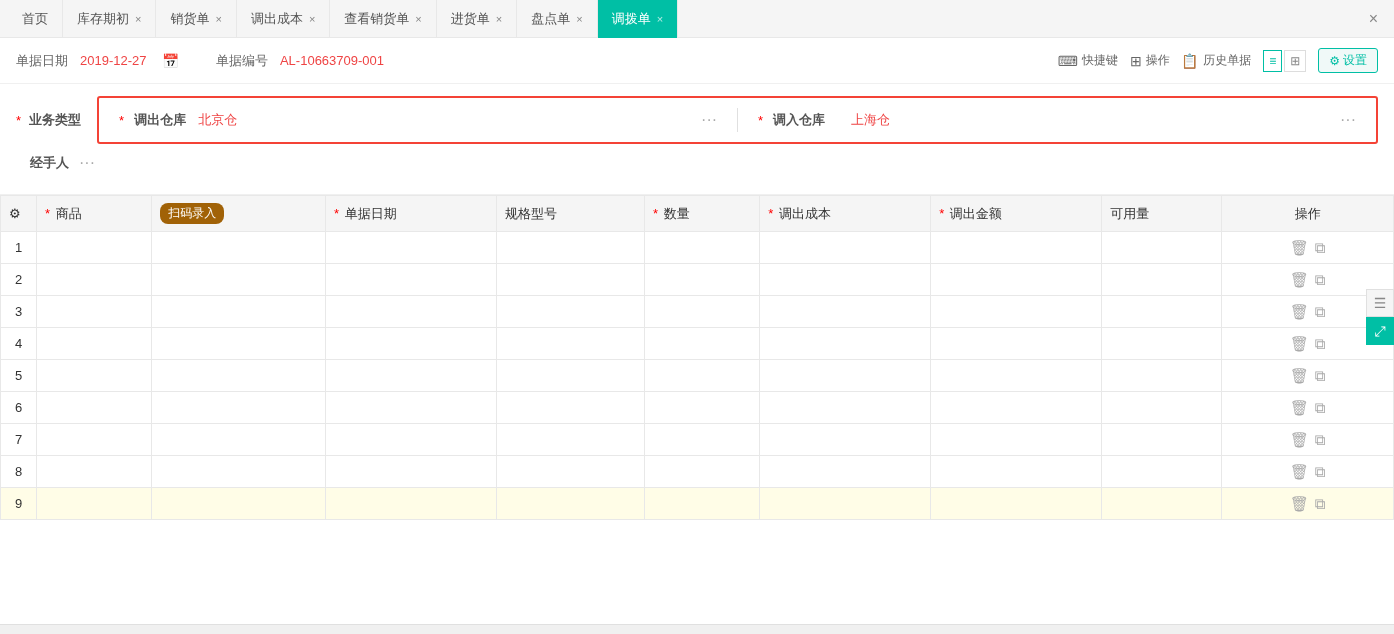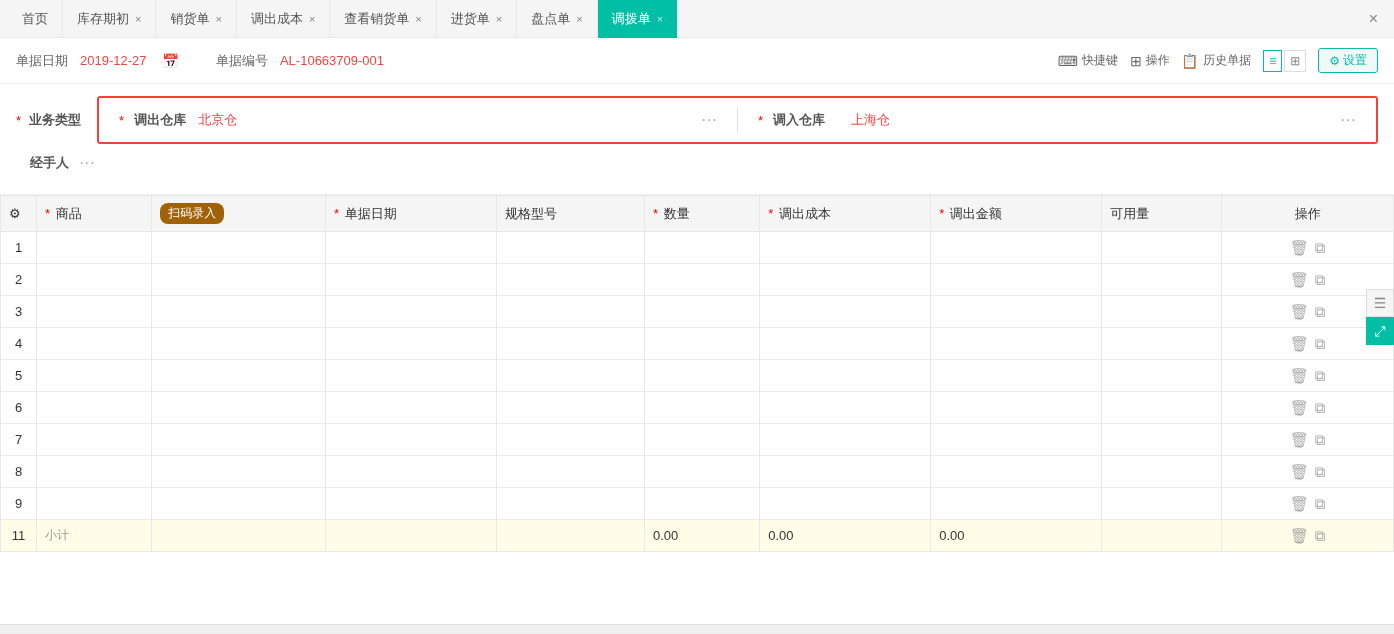--- a/index.html
+++ b/index.html
@@ -403,39 +403,20 @@
         <td></td>
         <td></td>
         <td></td>
         <td>
           <div class="action-cell">
             <span class="action-icon">🗑</span>
             <span class="action-icon">⧉</span>
           </div>
         </td>
       </tr>
-          <tr>
-        <td class="row-num">11</td>
-        <td colspan="1">
-          <span class="subtotal-label">小计</span>
-        </td>
-        <td></td>
-        <td></td>
-        <td></td>
-        <td><span class="num-value">0.00</span></td>
-        <td><span class="num-value">0.00</span></td>
-        <td><span class="num-value">0.00</span></td>
-        <td></td>
-        <td>
-          <div class="action-cell">
-            <span class="action-icon">🗑</span>
-            <span class="action-icon">⧉</span>
-          </div>
-        </td>
-      </tr>
         </tbody>
     </table>
   </div>
 
   <div class="h-scrollbar"></div>
 </div>
 
 <div class="right-side-icons">
   <div class="side-icon-btn">☰</div>
   <div class="side-icon-btn teal">⤢</div>

